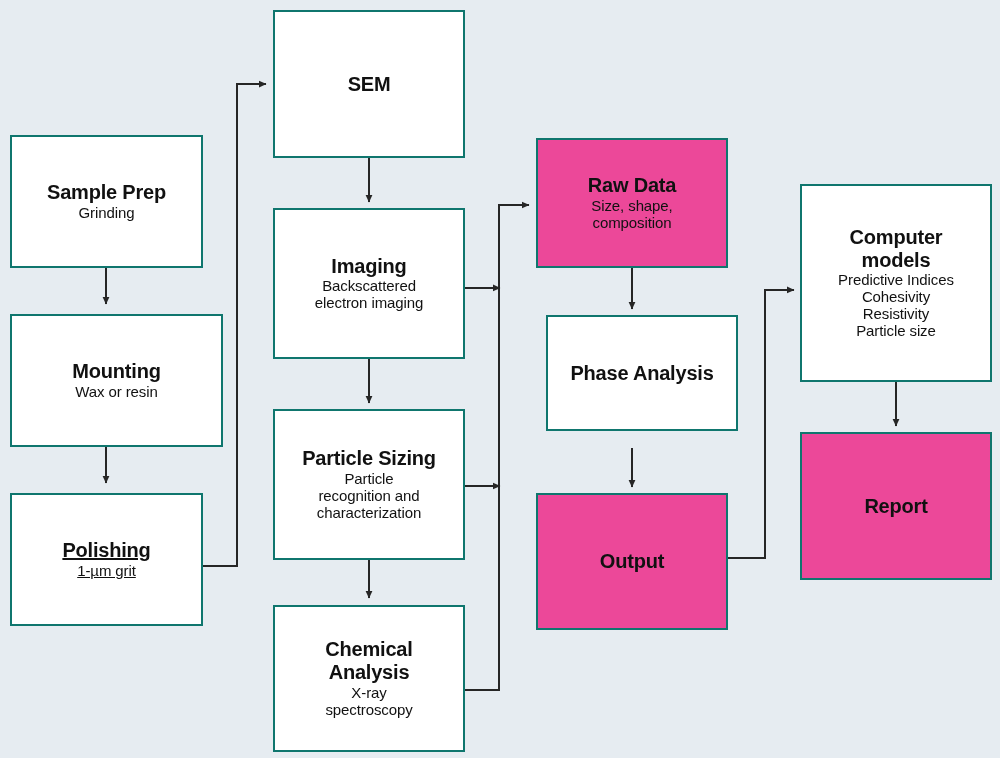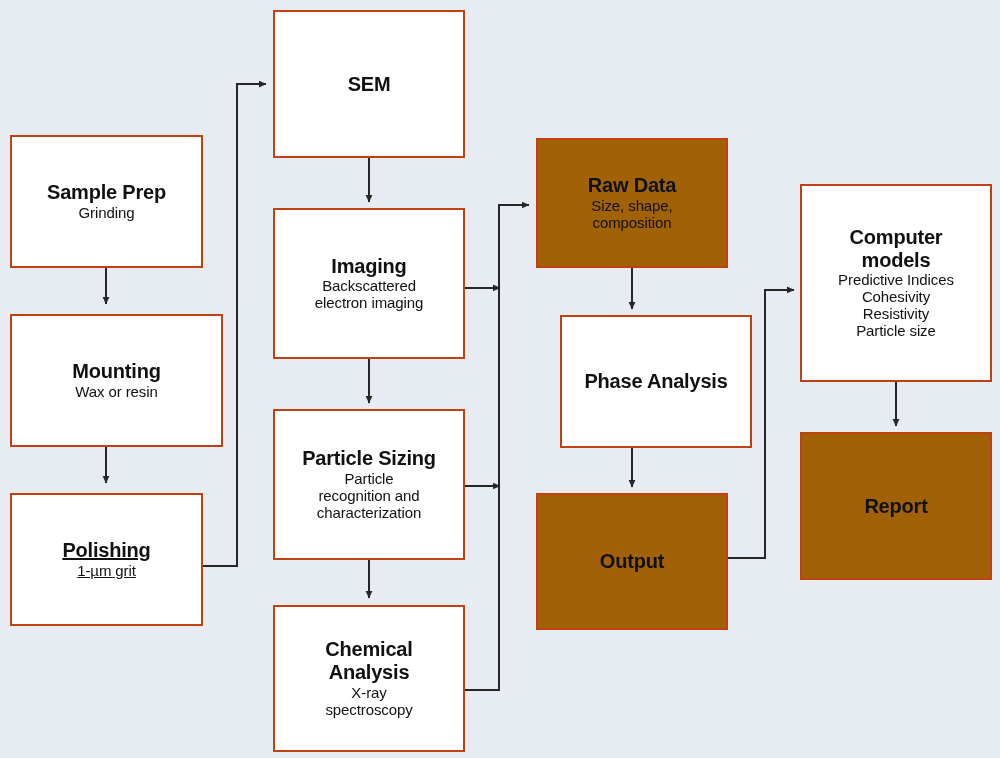--- a/index.html
+++ b/index.html
@@ -23,33 +23,33 @@
     position: absolute;
     left: 0;
     top: 0;
     width: 1000px;
     height: 758px;
     pointer-events: none;
   }
   .node {
     position: absolute;
     box-sizing: border-box;
-    border: 2px solid #c2410c;
+    border: 2px solid #0f766e;
     background: #ffffff;
     display: flex;
     flex-direction: column;
     align-items: center;
     justify-content: center;
     text-align: center;
     padding: 4px 20px;
     line-height: 1.13;
     color: #111111;
   }
   .node.cream {
-    background: #a16207;
+    background: #ec4899;
   }
   .node .title {
     font-weight: bold;
     font-size: 20px;
     letter-spacing: -0.2px;
     white-space: pre-line;
   }
   .node .sub {
     font-weight: normal;
     font-size: 15px;
@@ -137,21 +137,21 @@
     <div class="sub">X-ray
 spectroscopy</div>
   </div>
 
   <div class="node cream" style="left:536px; top:138px; width:192px; height:130px;">
     <div class="title">Raw Data</div>
     <div class="sub">Size, shape,
 composition</div>
   </div>
 
-  <div class="node" style="left:560px; top:315px; width:192px; height:133px;">
+  <div class="node" style="left:546px; top:315px; width:192px; height:116px;">
     <div class="title">Phase Analysis</div>
   </div>
 
   <div class="node cream" style="left:536px; top:493px; width:192px; height:137px;">
     <div class="title">Output</div>
   </div>
 
   <div class="node" style="left:800px; top:184px; width:192px; height:198px;">
     <div class="title">Computer
 models</div>

